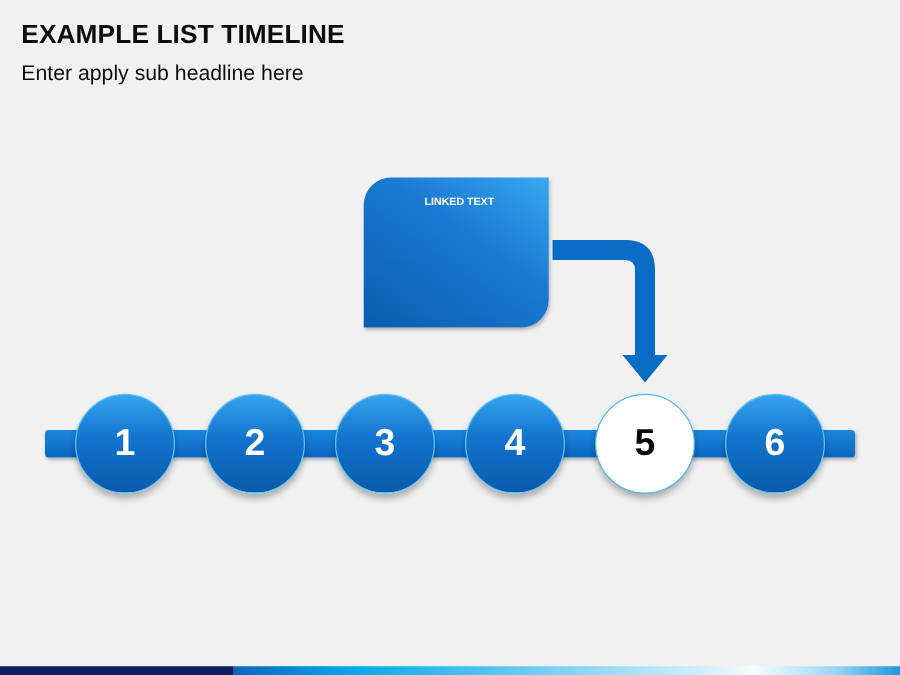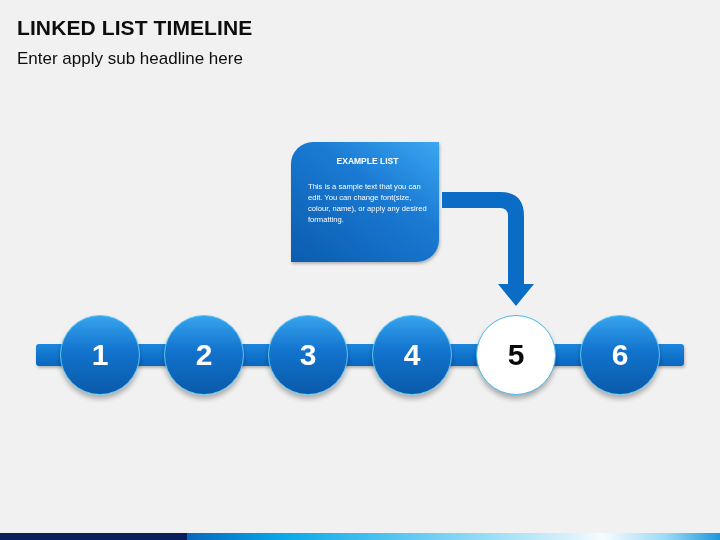--- a/index.html
+++ b/index.html
@@ -56,26 +56,25 @@
     }
     .footer-dark { width: 187px; height: 100%; background: #0c1f5c; }
     .footer-grad {
       flex: 1; height: 100%;
       background: linear-gradient(90deg, #0a66bd 0%, #07a9e8 18%, #6ccdf2 45%, #d8f1fc 72%, #f6fcff 78%, #9ad9f5 90%, #1d97dc 100%);
     }
   </style>
 </head>
 <body>
 
-<h1 class="title">LINKED LIST TIMELINE</h1>
+<h1 class="title">EXAMPLE LIST TIMELINE</h1>
 <p class="subtitle">Enter apply sub headline here</p>
 
 <div class="callout">
-  <p class="callout-title">EXAMPLE LIST</p>
-  <p class="callout-body">This is a sample text that you can edit. You can change font(size, colour, name), or apply any desired formatting.</p>
+  <p class="callout-title">LINKED TEXT</p>
 </div>
 
 <svg class="arrow-svg" width="720" height="540" viewBox="0 0 720 540">
   <path d="M442 192 L500 192 Q524 192 524 216 L524 284 L534 284 L516 306 L498 284 L508 284 L508 216 Q508 208 500 208 L442 208 Z" fill="#0a6cc5"></path>
 </svg>
 
 <div class="track"></div>
 
 <div class="node" style="left:60px;">1</div>
 <div class="node" style="left:164px;">2</div>

